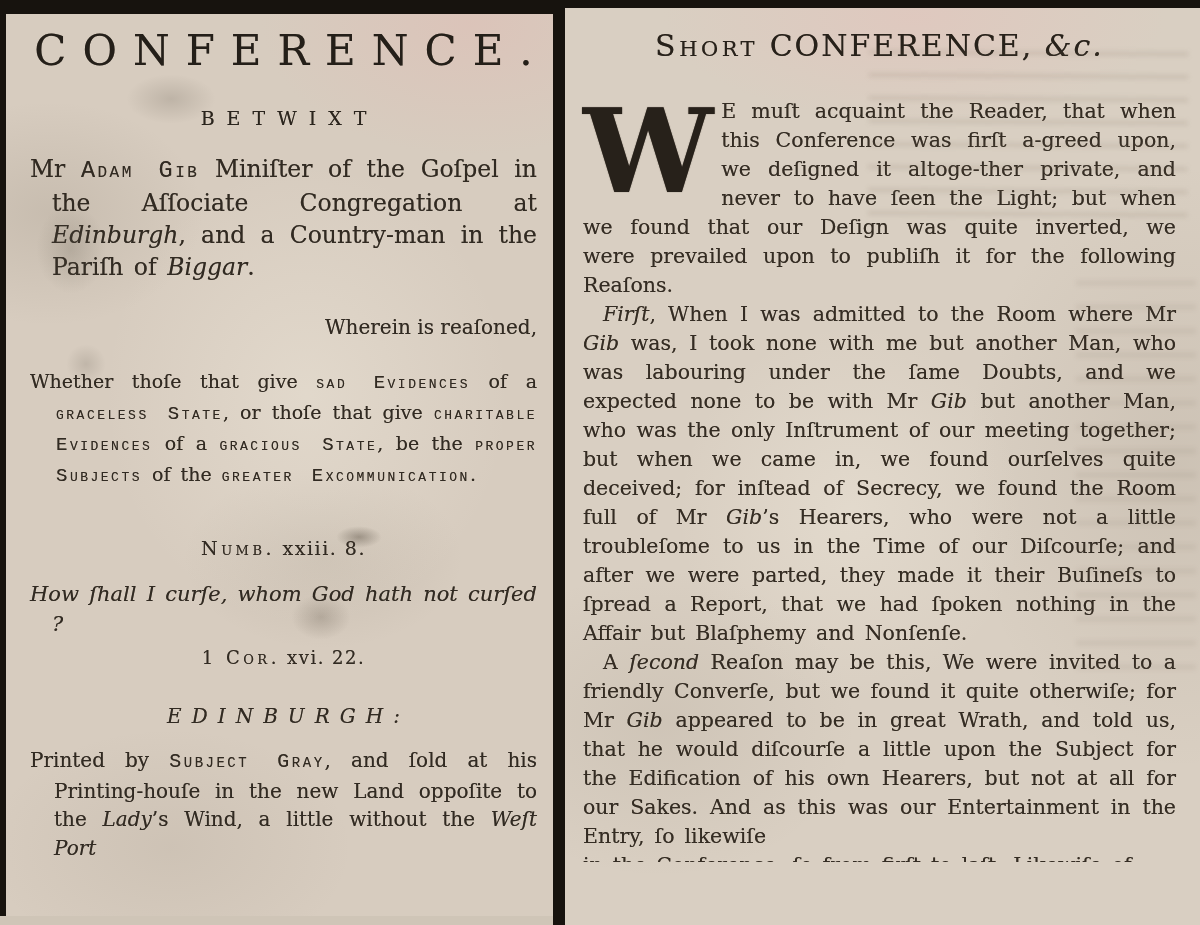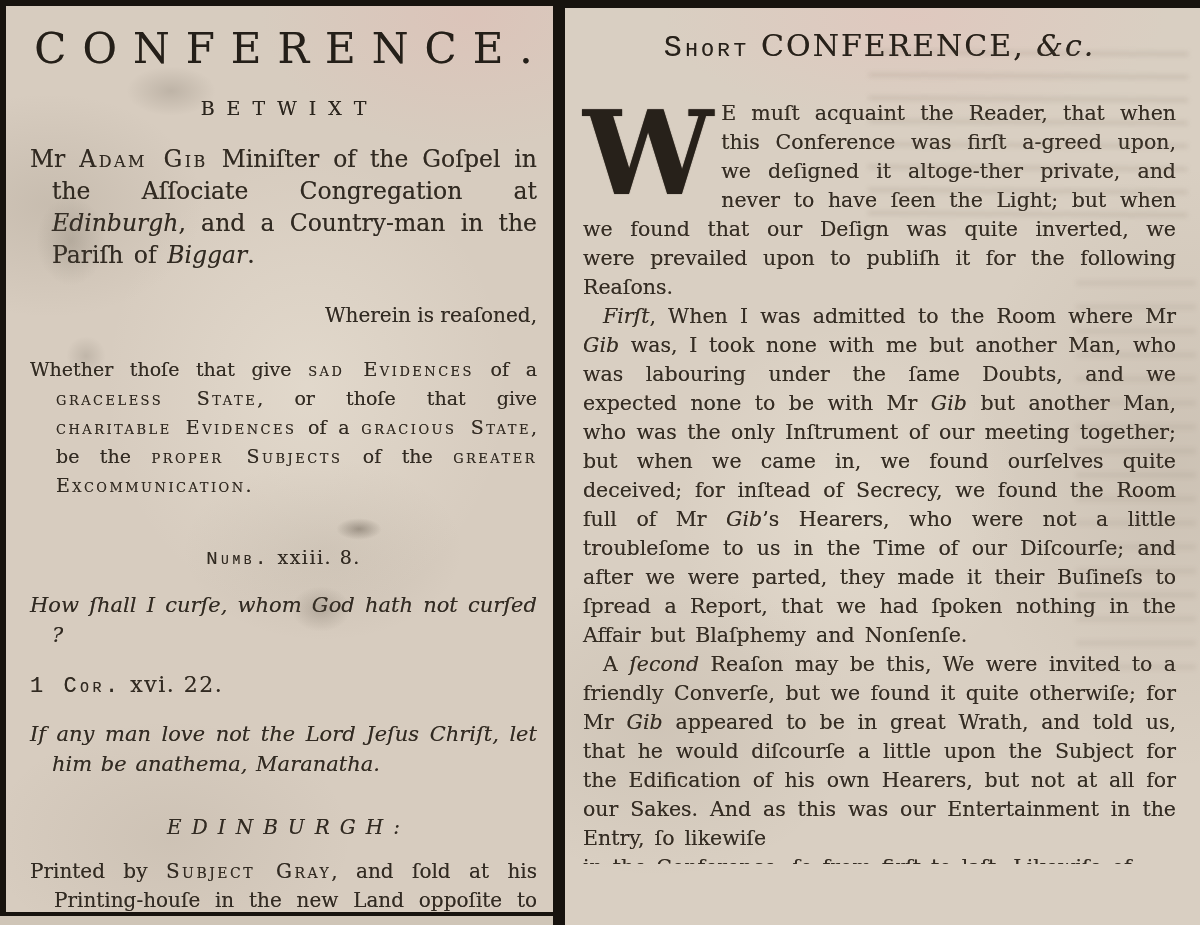--- a/index.html
+++ b/index.html
@@ -8,22 +8,22 @@
     position:relative;
     background:#17130e;
     font-family:"DejaVu Serif","Liberation Serif",serif;
   }
   .page {
     position:absolute;
     color:#312a22;
     text-shadow:0 0 0.6px rgba(48,38,26,.55);
   }
   .page-left {
-    left:6px; top:6px; width:547px; height:906px;
-    padding:16px 16px 0 24px;
+    left:6px; top:14px; width:547px; height:906px;
+    padding:10px 16px 0 24px;
     background-color:#d7ccbf;
     background-image:
       radial-gradient(ellipse 300px 190px at 85% 1%, rgba(226,182,176,.38), transparent 70%),
       radial-gradient(ellipse 220px 160px at 8% 22%, rgba(118,108,92,.16), transparent 70%),
       radial-gradient(ellipse 280px 320px at 55% 42%, rgba(238,231,218,.45), transparent 72%),
       radial-gradient(ellipse 200px 130px at 58% 60%, rgba(112,102,86,.12), transparent 70%),
       radial-gradient(ellipse 260px 170px at 30% 92%, rgba(122,110,94,.10), transparent 70%);
   }
   .page-under {
     position:absolute; left:0; top:916px; width:553px; height:9px;
@@ -35,49 +35,49 @@
     background-color:#d9cfc2;
     background-image:
       radial-gradient(ellipse 360px 150px at 55% 1%, rgba(231,191,186,.42), transparent 70%),
       radial-gradient(ellipse 300px 420px at 97% 50%, rgba(120,108,92,.13), transparent 72%),
       radial-gradient(ellipse 280px 220px at 15% 78%, rgba(124,112,95,.11), transparent 70%),
       radial-gradient(ellipse 240px 260px at 45% 55%, rgba(240,233,220,.40), transparent 72%);
   }
 
   
   .i   { font-style:italic; }
-  .sc  { font-variant:small-caps; letter-spacing:2.5px; }
-  .scx { font-variant:small-caps; letter-spacing:3.5px;font-family:Liberation Mono, monospace; }
+  .sc  { font-variant:small-caps; letter-spacing:2.5px;font-family:Liberation Mono, monospace; }
+  .scx { font-variant:small-caps; letter-spacing:3.5px; }
 
   
   .lp-title {
     margin-top:2px; text-align:center;
     font-size:42px; letter-spacing:16px; margin-right:-16px;
     white-space:nowrap; color:#241f19;
   }
   .lp-betwixt {
-    margin-top:24px; text-align:center;
+    margin-top:32px; text-align:center;
     font-size:19px; letter-spacing:12px; margin-right:-12px;
     color:#2a241d;
   }
   .lp-byline {
     margin-top:24px;
     font-size:23.5px; line-height:32px;
     text-align:justify; word-spacing:3px;
     padding-left:22px; text-indent:-22px;
   }
   .lp-wherein { margin-top:32px; text-align:right; font-size:20px; }
   .lp-question {
     margin-top:28px;
     font-size:19px; line-height:29px;
     text-align:justify; word-spacing:4px;
     padding-left:26px; text-indent:-26px;
   }
   .lp-ref { margin-top:46px; text-align:center; font-size:19px; letter-spacing:1.5px; }
-  .lp-ref2 { margin-top:22px; font-size:22px; letter-spacing:1.5px; }
+  .lp-ref2 { margin-top:8px; text-align:center; font-size:18px; letter-spacing:1.5px; }
   .lp-quote {
     margin-top:20px;
     font-style:italic; font-size:21px; line-height:30px;
     text-align:justify; word-spacing:2px;
     padding-left:22px; text-indent:-22px;
   }
   .lp-city {
     margin-top:36px; text-align:center;
     font-style:italic; font-size:20px; letter-spacing:10px; margin-right:-10px;
   }
@@ -145,21 +145,20 @@
   <div class="stain s3"></div>
 
   <div class="lp-title">CONFERENCE.</div>
   <div class="lp-betwixt">BETWIXT</div>
   <div class="lp-byline"><span>Mr </span><span class="sc">Adam Gib</span><span> Miniſter of the Goſpel in the Aſſociate Congregation at </span><span class="i">Edinburgh</span><span>, and a Country-man in the Pariſh of </span><span class="i">Biggar</span><span>.</span></div>
   <div class="lp-wherein">Wherein is reaſoned,</div>
   <div class="lp-question"><span>Whether thoſe that give </span><span class="sc">sad Evidences</span><span> of a </span><span class="sc">graceless State</span><span>, or thoſe that give </span><span class="sc">charitable Evidences</span><span> of a </span><span class="sc">gracious State</span><span>, be the </span><span class="sc">proper Subjects</span><span> of the </span><span class="sc">greater Excommunication</span><span>.</span></div>
   <div class="lp-ref"><span class="scx">Numb.</span><span> xxiii. 8.</span></div>
   <div class="lp-quote">How ſhall I curſe, whom God hath not curſed ?</div>
   <div class="lp-ref2"><span class="scx">1 Cor.</span><span> xvi. 22.</span></div>
-  <div class="lp-quote">If any man love not the Lord Jeſus Chriſt, let him be anathema, Maranatha.</div>
   <div class="lp-city">EDINBURGH:</div>
   <div class="lp-imprint"><span>Printed by </span><span class="sc">Subject Gray</span><span>, and ſold at his Printing-houſe in the new Land oppoſite to the </span><span class="i">Lady</span><span>’s Wind, a little without the </span><span class="i">Weſt Port</span></div>
 </div>
 
 <div class="page-under"></div>
 
 <div class="page page-right">
   <div class="g1"></div>
   <div class="g2"></div>
 

